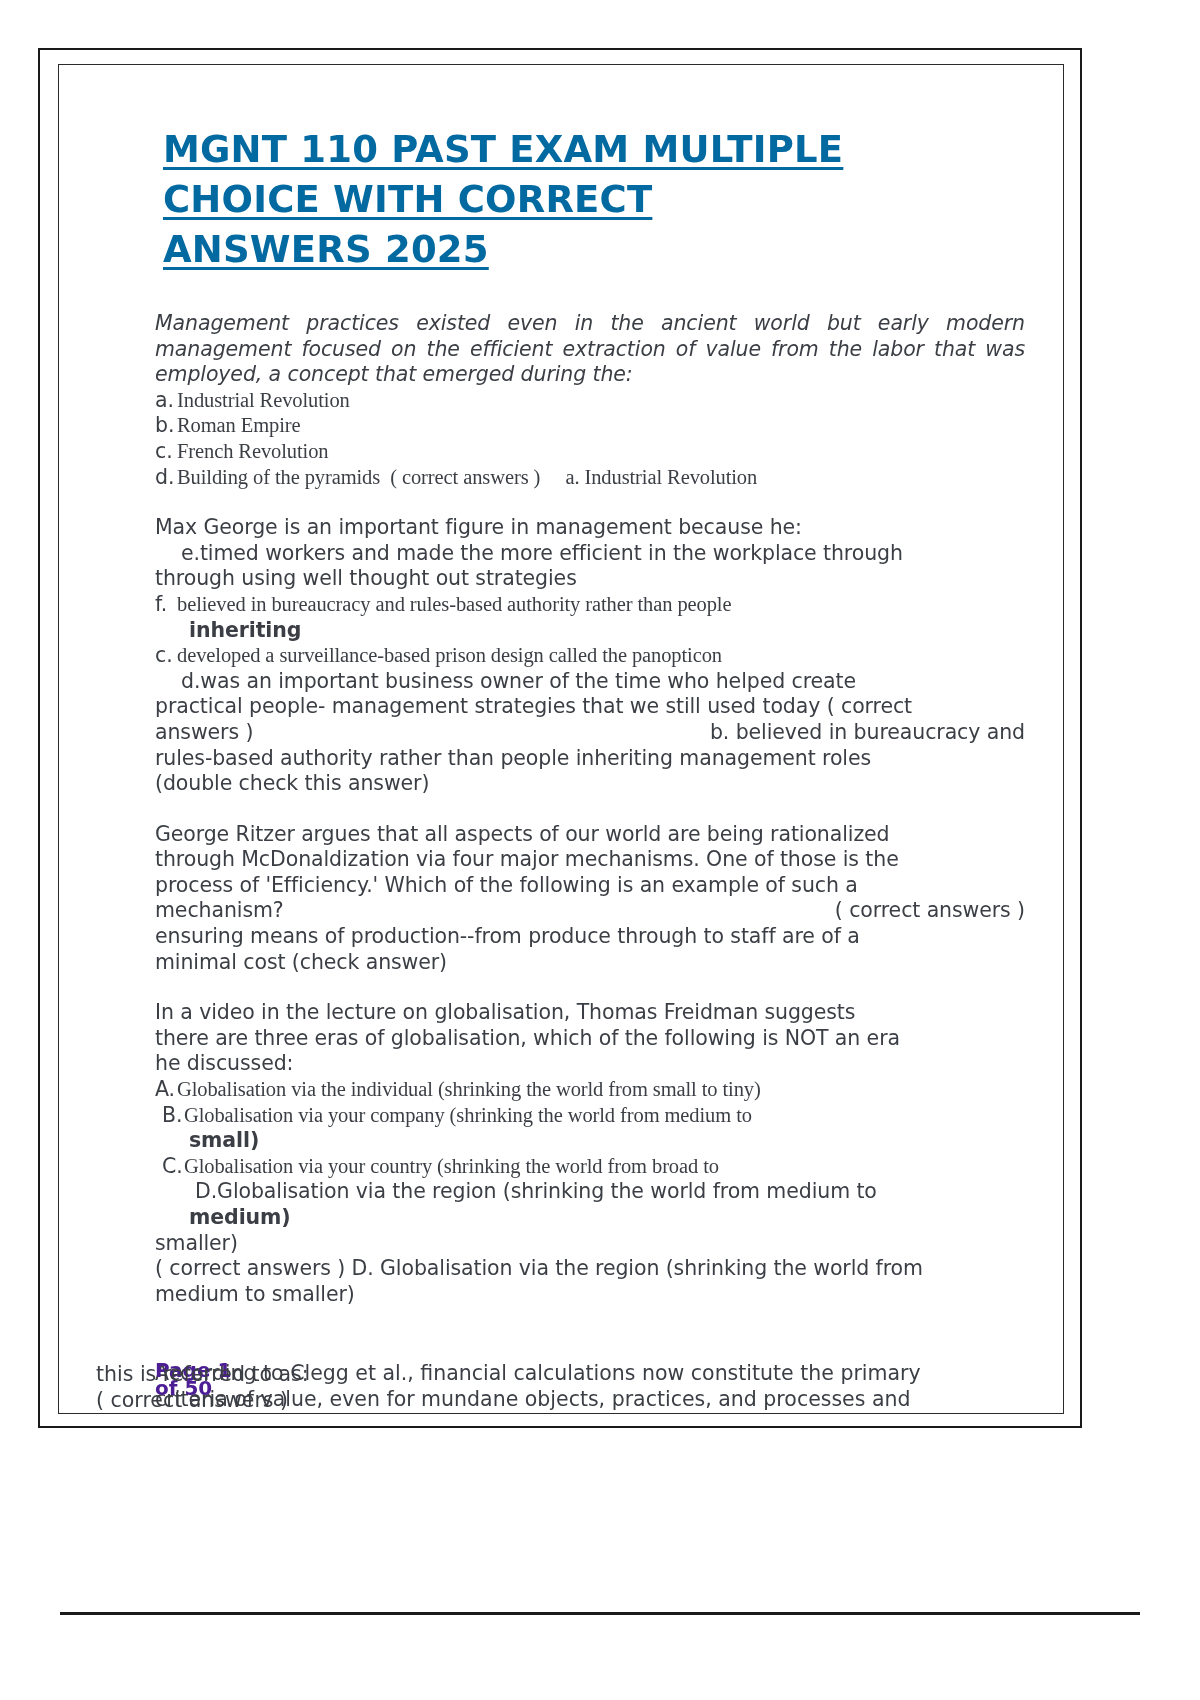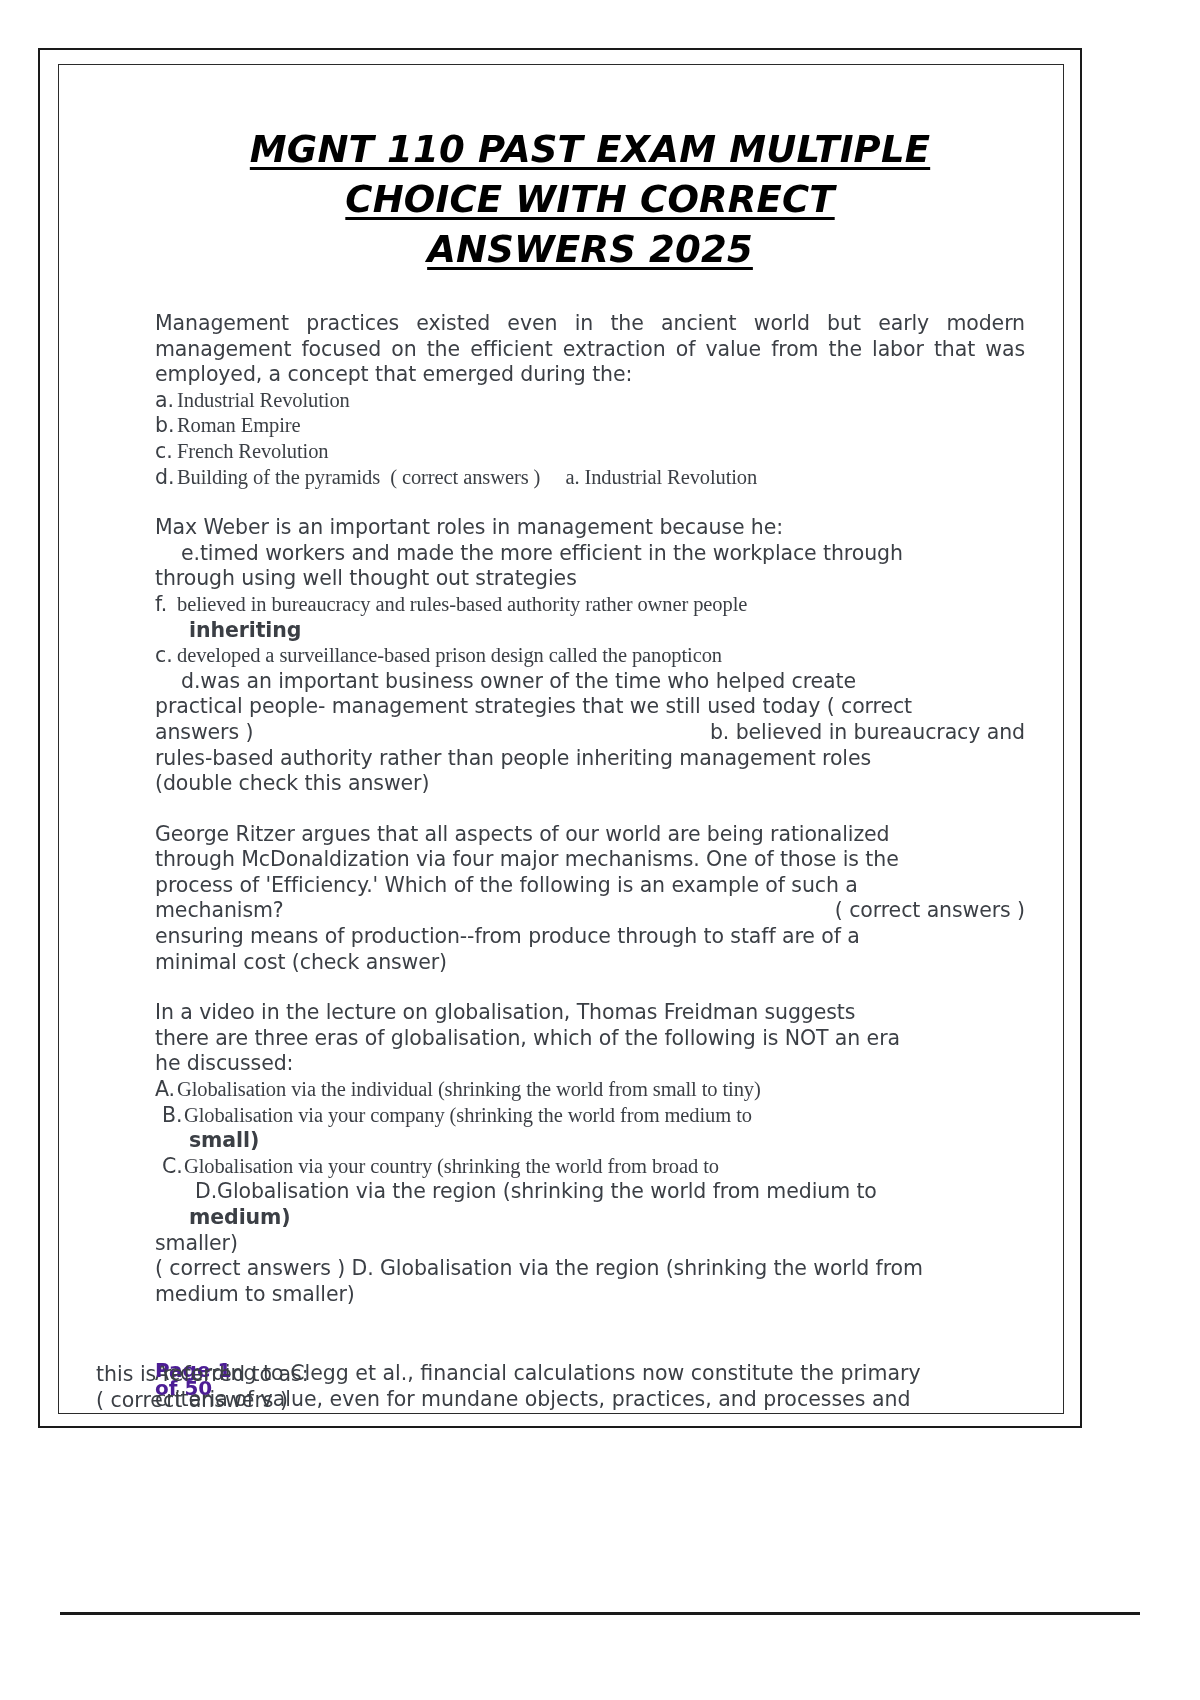--- a/index.html
+++ b/index.html
@@ -34,39 +34,37 @@
     position:absolute;
     left:96px; top:60px;
     width:870px;
     color:#3b3f45;
     font-size:20.5px;
     line-height:25.6px;
     letter-spacing:-0.1px;
   }
   
   #doc-title{
-    text-align:center;
     font-size:37px;
     line-height:50px;
     font-weight:bold;
-    color:#000000;
+    color:#0369a1;
     letter-spacing:0.2px;
     margin:0 0 36px 0;
     padding:0 8px;
-    font-style:italic;
   }
   #doc-title .u{
     text-decoration:underline;
     text-decoration-thickness:3px;
     text-underline-offset:5px;
   }
   
   .blk{margin:0;}
   .gap{height:25px;}
-  .just{text-align:justify;}
+  .just{text-align:justify;font-style:italic;}
   .opt{
     display:flex;
     align-items:flex-start;
   }
   .opt .mk{
     flex:0 0 auto;
     width:22px;
     text-align:left;
   }
   .opt .tx{flex:1 1 auto;font-family:Liberation Serif, serif;}
@@ -152,26 +150,26 @@
         </div>
         <div class="opt">
           <span class="mk">d.</span>
           <span class="tx"><span>Building of the pyramids</span>&nbsp; <span>( correct answers )</span>&nbsp;&nbsp;&nbsp;&nbsp; <span>a. Industrial Revolution</span></span>
         </div>
       </div>
 
       <div class="gap"></div>
 
       <div>
-        <p class="blk">Max Weber is an important roles in management because he:</p>
+        <p class="blk">Max George is an important figure in management because he:</p>
         <p class="blk ind">e.timed workers and made the more efficient in the workplace through</p>
         <p class="blk">through using well thought out strategies</p>
         <div class="opt">
           <span class="mk">f.</span>
-          <span class="tx">believed in bureaucracy and rules-based authority rather owner people</span>
+          <span class="tx">believed in bureaucracy and rules-based authority rather than people</span>
         </div>
         <p class="blk ind2">inheriting</p>
         <div class="opt">
           <span class="mk">c.</span>
           <span class="tx">developed a surveillance-based prison design called the panopticon</span>
         </div>
         <p class="blk ind">d.was an important business owner of the time who helped create</p>
         <p class="blk">practical people- management strategies that we still used today ( correct</p>
         <div class="spread">
           <span>answers )</span>

